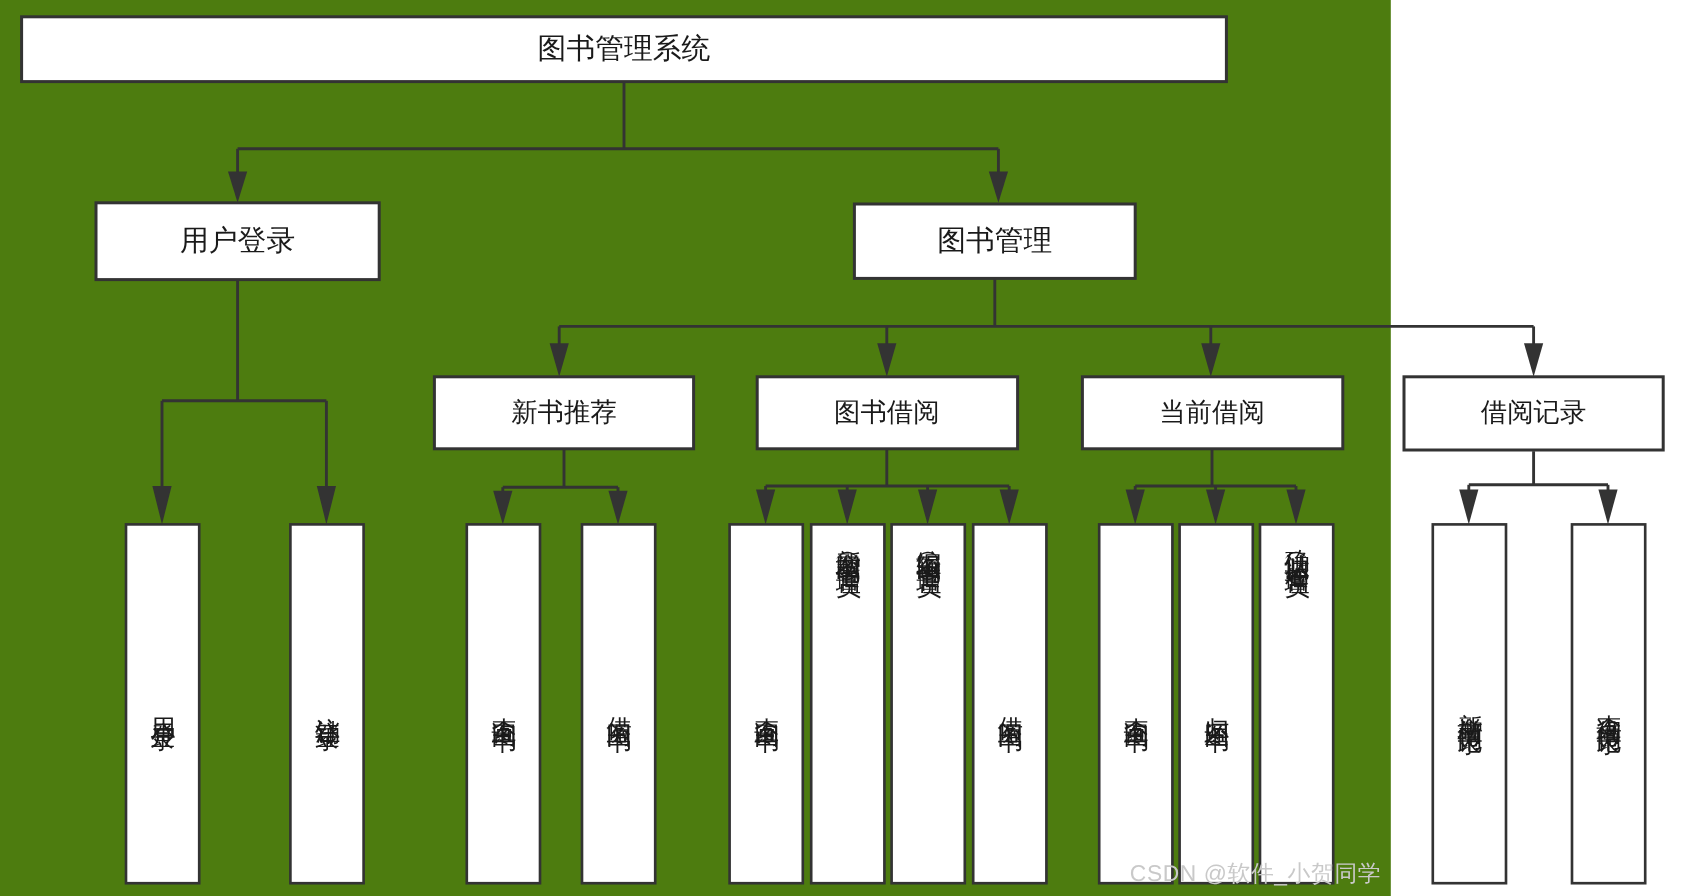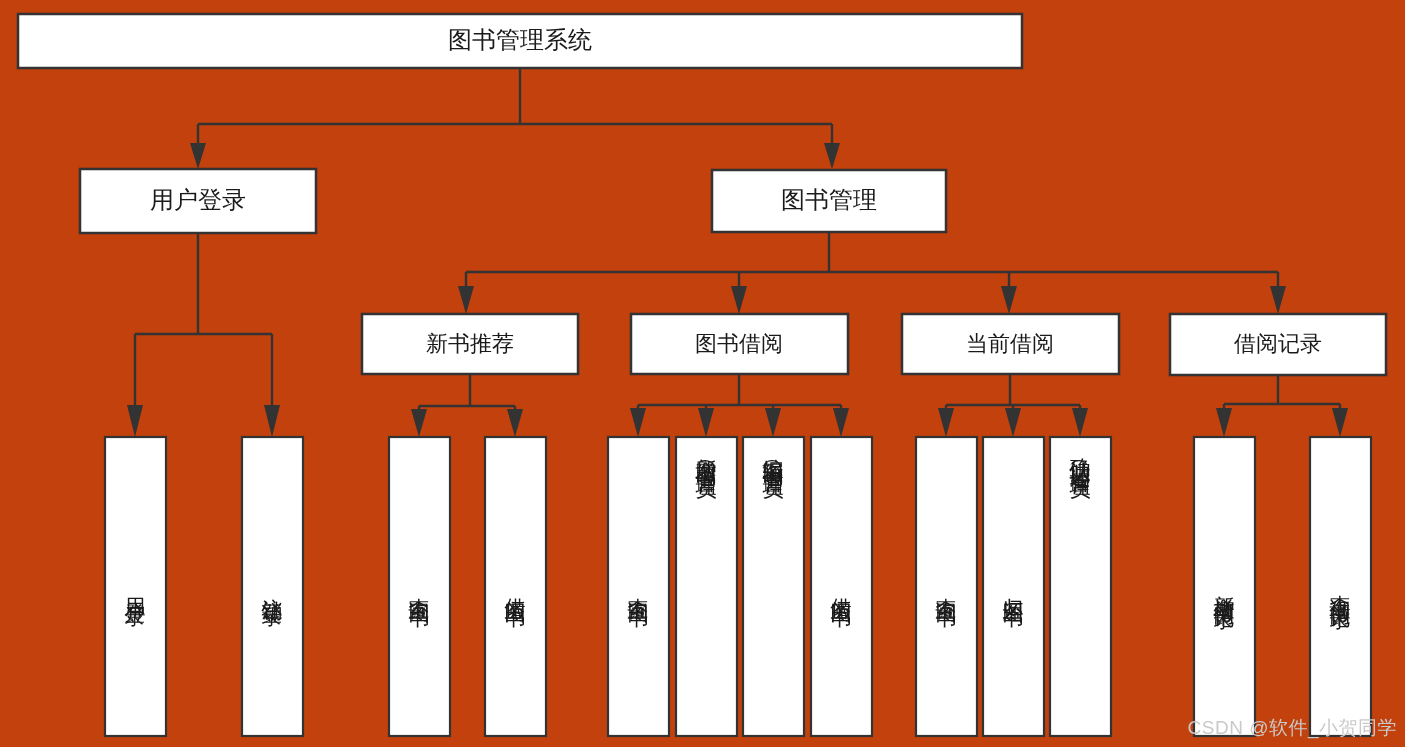--- a/index.html
+++ b/index.html
@@ -8,23 +8,23 @@
     background: #ffffff;
   }
   body {
     width: 1405px;
     height: 747px;
     overflow: hidden;
     font-family: "Liberation Sans", "DejaVu Sans", sans-serif;
   }
   #diagram-root {
     position: relative;
-    width: 1405px;
+    width: 1159px;
     height: 747px;
-    background: #c2410c;
+    background: #4d7c0f;
   }
   svg#flowchart {
     position: absolute;
     top: 0;
     left: 0;
     width: 1405px;
     height: 747px;
   }
   .node-box {
     fill: #ffffff;

